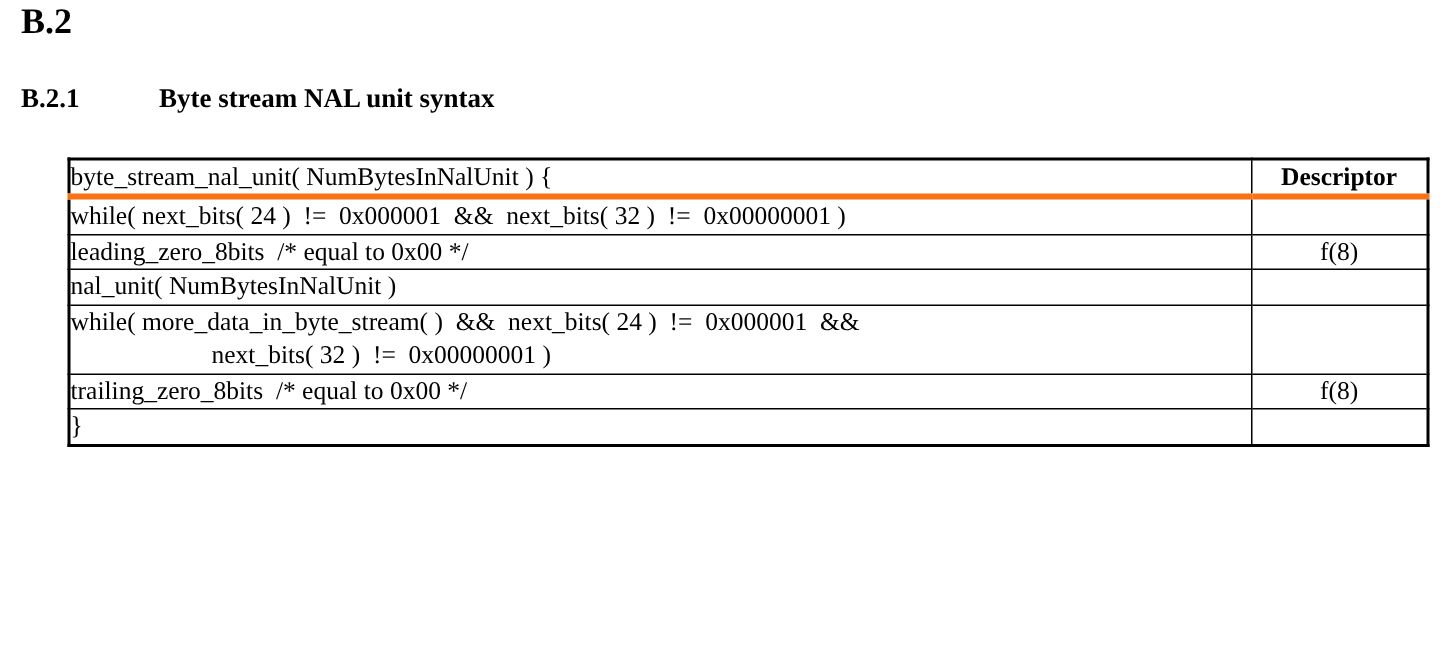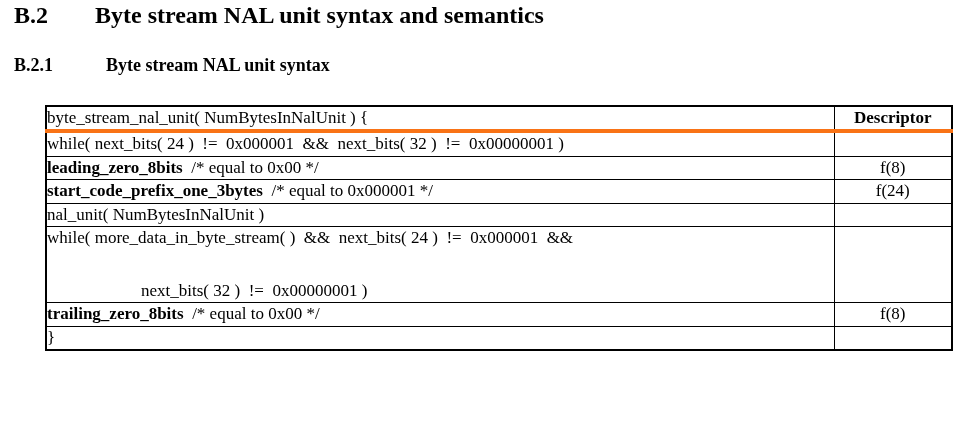--- a/index.html
+++ b/index.html
@@ -80,31 +80,30 @@
   }
   .cell-desc.hdr {
     font-weight: bold;
   }
 
   
   .ind0 { padding-left: 9px;   }
   .ind1 { padding-left: 29px;  }
   .ind2 { padding-left: 49px;  }
 
-  .bold { font-weight: bold; }
-  .cont { display: block; padding-left: 94px; margin-top: 30px; }
+  .bold { font-weight: normal; }
+  .cont { display: block; padding-left: 94px; }
 
   .row-head td { border-bottom: 4px solid #f97316; }
 </style>
 </head>
 <body>
 
 <div class="heading" id="heading-l1">
   <span class="num">B.2</span>
-  <span class="ttl">Byte stream NAL unit syntax and semantics</span>
 </div>
 
 <div class="heading" id="heading-l2">
   <span class="num">B.2.1</span>
   <span class="ttl">Byte stream NAL unit syntax</span>
 </div>
 
 <table class="syntax-table">
   <colgroup>
     <col class="c-syntax">
@@ -117,24 +116,20 @@
       </tr>
       <tr>
         <td class="cell-syntax ind1"><span>while( next_bits( 24 )  !=  0x000001  &amp;&amp;  next_bits( 32 )  !=  0x00000001 )</span></td>
         <td class="cell-desc"></td>
       </tr>
       <tr>
         <td class="cell-syntax ind2"><span class="bold">leading_zero_8bits</span><span>  /* equal to 0x00 */</span></td>
         <td class="cell-desc">f(8)</td>
       </tr>
       <tr>
-        <td class="cell-syntax ind1"><span class="bold">start_code_prefix_one_3bytes</span><span>  /* equal to 0x000001 */</span></td>
-        <td class="cell-desc">f(24)</td>
-      </tr>
-      <tr>
         <td class="cell-syntax ind1"><span>nal_unit( NumBytesInNalUnit )</span></td>
         <td class="cell-desc"></td>
       </tr>
       <tr>
         <td class="cell-syntax ind1"><span>while( more_data_in_byte_stream( )  &amp;&amp;  next_bits( 24 )  !=  0x000001  &amp;&amp;</span><span class="cont">next_bits( 32 )  !=  0x00000001 )</span></td>
         <td class="cell-desc"></td>
       </tr>
       <tr>
         <td class="cell-syntax ind2"><span class="bold">trailing_zero_8bits</span><span>  /* equal to 0x00 */</span></td>
         <td class="cell-desc">f(8)</td>

